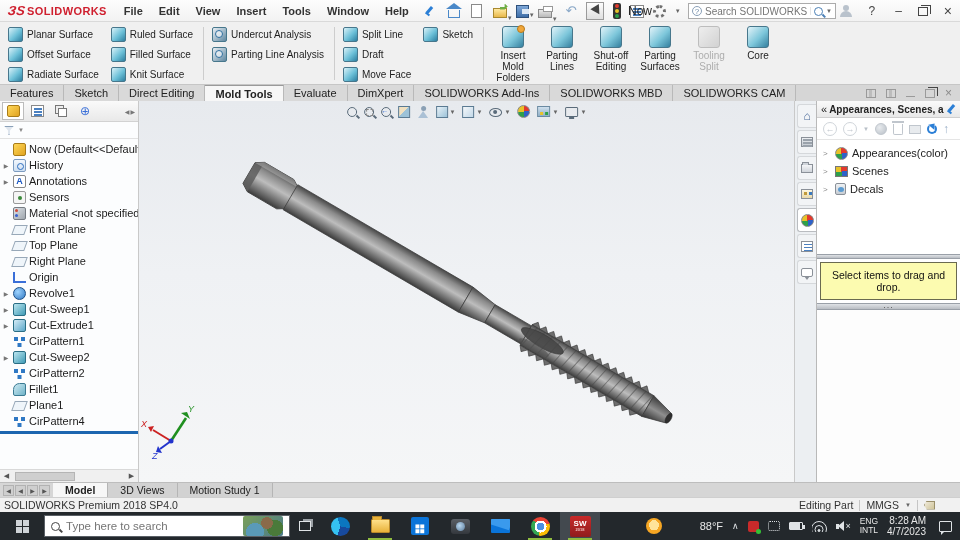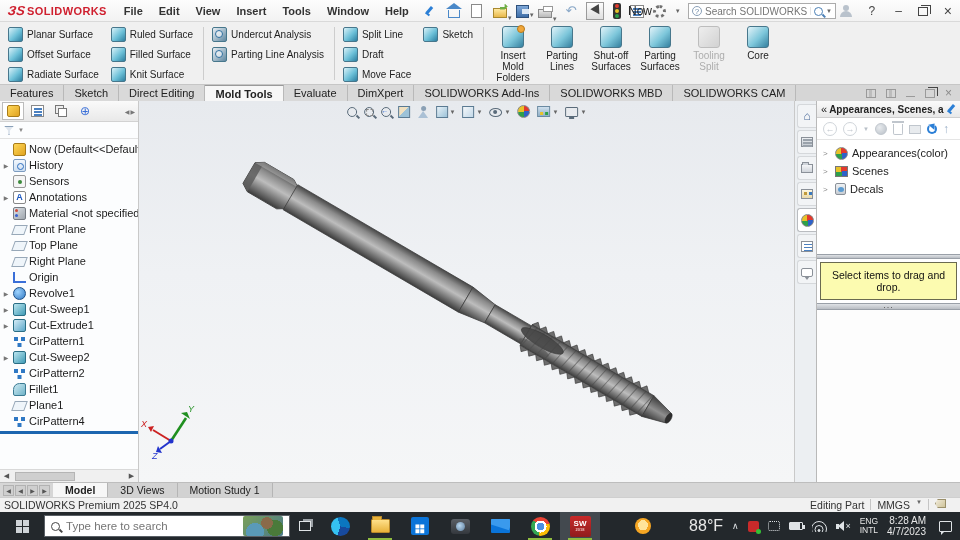--- a/index.html
+++ b/index.html
@@ -187,21 +187,21 @@
   
   #doctabs{position:absolute;left:0;top:482px;width:960px;height:15px;background:#d6d6d6;border-top:1px solid #bdbdbd;display:flex;align-items:stretch;font-size:10.5px;}
   .dnav{display:flex;align-items:center;gap:1px;padding:0 3px;}
   .dnav i{width:11px;height:11px;background:#cfcfcf;border:1px solid #b2b2b2;color:#555;font-size:6px;line-height:10px;text-align:center;font-style:normal;}
   .dtab{display:flex;align-items:center;padding:0 12px;border-right:1px solid #b5b5b5;background:#d2d2d2;color:#222;}
   .dtab.active{background:#f7f7f7;font-weight:bold;}
 
   
   #statusbar{position:absolute;left:0;top:497px;width:960px;height:15px;background:#f1f1f1;border-top:1px solid #cfcfcf;display:flex;align-items:center;font-size:10.5px;color:#333;}
   #statusbar .sleft{padding-left:4px;}
-  #statusbar .sright{margin-left:auto;display:flex;gap:6px;padding-right:14px;}
+  #statusbar .sright{margin-left:auto;display:flex;align-items:center;gap:6px;padding-right:25px;}
   .ssep{width:1px;height:11px;background:#c5c5c5;}
   .tag-ic{width:11px;height:9px;background:linear-gradient(135deg,#efe9d8,#cfc49a);border:1px solid #9a8f6a;clip-path:polygon(0 50%,25% 0,100% 0,100% 100%,25% 100%);}
 
   
   #taskbar{position:absolute;left:0;top:512px;width:960px;height:28px;background:#23282c;display:flex;align-items:center;color:#e8e8e8;}
   .tb-start{width:44px;height:28px;display:flex;align-items:center;justify-content:center;}
   .winlogo{display:grid;grid-template-columns:6px 6px;grid-template-rows:6px 6px;gap:1px;}
   .winlogo i{background:#cfd4d8;display:block;}
   .tb-searchbox{width:246px;height:22px;background:#fff;display:flex;align-items:center;padding:0 6px;gap:6px;border:1px solid #5a6066;}
   .tb-searchbox .mag{border-color:#444;}
@@ -221,21 +221,21 @@
   .ic-store::before{content:"";position:absolute;left:4px;top:7px;width:4.5px;height:4.5px;background:#fff;box-shadow:6px 0 0 #fff,0 6px 0 #fff,6px 6px 0 #fff;transform:scale(.8);}
   .ic-camera{width:19px;height:15px;background:linear-gradient(#5a5f66,#34383d);border-radius:3px;position:relative;}
   .ic-camera::after{content:"";position:absolute;left:5px;top:3px;width:9px;height:9px;border-radius:50%;background:radial-gradient(circle at 40% 40%,#b9d8f0,#5a7a9a);}
   .ic-mail{width:19px;height:14px;background:#0a74d9;position:relative;overflow:hidden;border-radius:1px;}
   .ic-mail::before{content:"";position:absolute;left:-3px;top:-8px;width:24px;height:16px;background:#3a9aed;transform:rotate(18deg);}
   .ic-chrome{width:19px;height:19px;border-radius:50%;background:radial-gradient(circle at 50% 50%,#4a90e2 0 4px,#fff 4px 6px,transparent 6px),conic-gradient(from -50deg,#ea4335 0 120deg,#fbbc05 120deg 240deg,#34a853 240deg 360deg);}
   .ic-sw{width:21px;height:21px;background:linear-gradient(#c92a2a,#8f1d1d);border-radius:2px;display:flex;flex-direction:column;align-items:center;justify-content:center;color:#fff;font-weight:bold;font-size:8px;line-height:8px;}
   .ic-sw small{font-size:4px;color:#f0c0c0;line-height:4px;}
   .tb-tray{margin-left:auto;display:flex;align-items:center;gap:9px;padding-right:8px;}
   .sun{width:16px;height:16px;border-radius:50%;background:radial-gradient(circle at 50% 45%,#ffe49a 0 5px,#f6a623 5px 8px);}
-  .temp{font-size:16px;margin-left:29px;}
+  .temp{font-size:11px;margin-left:29px;}
   .caret-up{color:#dfe3e6;font-size:9px;}
   .tray-sw{width:11px;height:11px;background:#c92a2a;border-radius:2px;position:relative;}
   .tray-sw::after{content:"";position:absolute;right:-2px;bottom:-2px;width:5px;height:5px;border-radius:50%;background:#35c135;}
   .tray-dev{width:12px;height:10px;border:1.3px dotted #dfe3e6;border-radius:2px;}
   .batt{width:14px;height:8px;border:1px solid #dfe3e6;border-radius:1px;background:linear-gradient(90deg,#dfe3e6 0 85%,transparent 85%);position:relative;}
   .batt::after{content:"";position:absolute;right:-3px;top:2px;width:2px;height:4px;background:#dfe3e6;}
   .wifi{width:15px;height:11px;position:relative;overflow:hidden;}
   .wifi b{position:absolute;left:50%;transform:translateX(-50%);border:1.4px solid #dfe3e6;border-radius:50%;}
   .wifi .w1{width:16px;height:16px;top:0;}
   .wifi .w2{width:9px;height:9px;top:4px;}
@@ -374,21 +374,21 @@
       <div class="rlarge">
           <span class="rli folder-dot"></span>
           <span>Insert Mold Folders</span>
         </div>
       <div class="rlarge">
           <span class="rli"></span>
           <span>Parting Lines</span>
         </div>
       <div class="rlarge">
           <span class="rli"></span>
-          <span>Shut-off Surfaces</span>
+          <span>Shut-off Editing</span>
         </div>
       <div class="rlarge">
           <span class="rli"></span>
           <span>Parting Surfaces</span>
         </div>
       <div class="rlarge disabled">
           <span class="rli"></span>
           <span>Tooling Split</span>
         </div>
       <div class="rlarge">
@@ -444,28 +444,28 @@
             <span class="exp"></span>
             <span class="ti ti-part"></span>
             <span class="lbl">Now  (Default&lt;&lt;Default&gt;_Dis</span>
           </div>
         <div class="trow">
             <span class="exp">▶</span>
             <span class="ti ti-history"></span>
             <span class="lbl">History</span>
           </div>
         <div class="trow">
-            <span class="exp"></span>
-            <span class="ti ti-sensors"></span>
-            <span class="lbl">Sensors</span>
-          </div>
-        <div class="trow">
             <span class="exp">▶</span>
             <span class="ti ti-annotations"></span>
             <span class="lbl">Annotations</span>
+          </div>
+        <div class="trow">
+            <span class="exp"></span>
+            <span class="ti ti-sensors"></span>
+            <span class="lbl">Sensors</span>
           </div>
         <div class="trow">
             <span class="exp"></span>
             <span class="ti ti-material"></span>
             <span class="lbl">Material &lt;not specified&gt;</span>
           </div>
         <div class="trow">
             <span class="exp"></span>
             <span class="ti ti-plane"></span>
             <span class="lbl">Front Plane</span>
@@ -696,21 +696,21 @@
         <i>◀</i>
         <i>▶</i>
         <i>▶</i>
     </span>
     <span class="dtab active">Model</span>
     <span class="dtab">3D Views</span>
     <span class="dtab">Motion Study 1</span>
   </div>
 
   <div id="statusbar">
-    <span class="sleft">SOLIDWORKS Premium 2025 SP4.0</span>
+    <span class="sleft">SOLIDWORKS Premium 2018 SP4.0</span>
     <span class="sright">
       <span>Editing Part</span>
       <span class="ssep"></span>
       <span>MMGS</span>
       <span style="font-size:6px;color:#666">▼</span>
       <span class="ssep"></span>
       <span class="tag-ic"></span>
     </span>
   </div>
 

